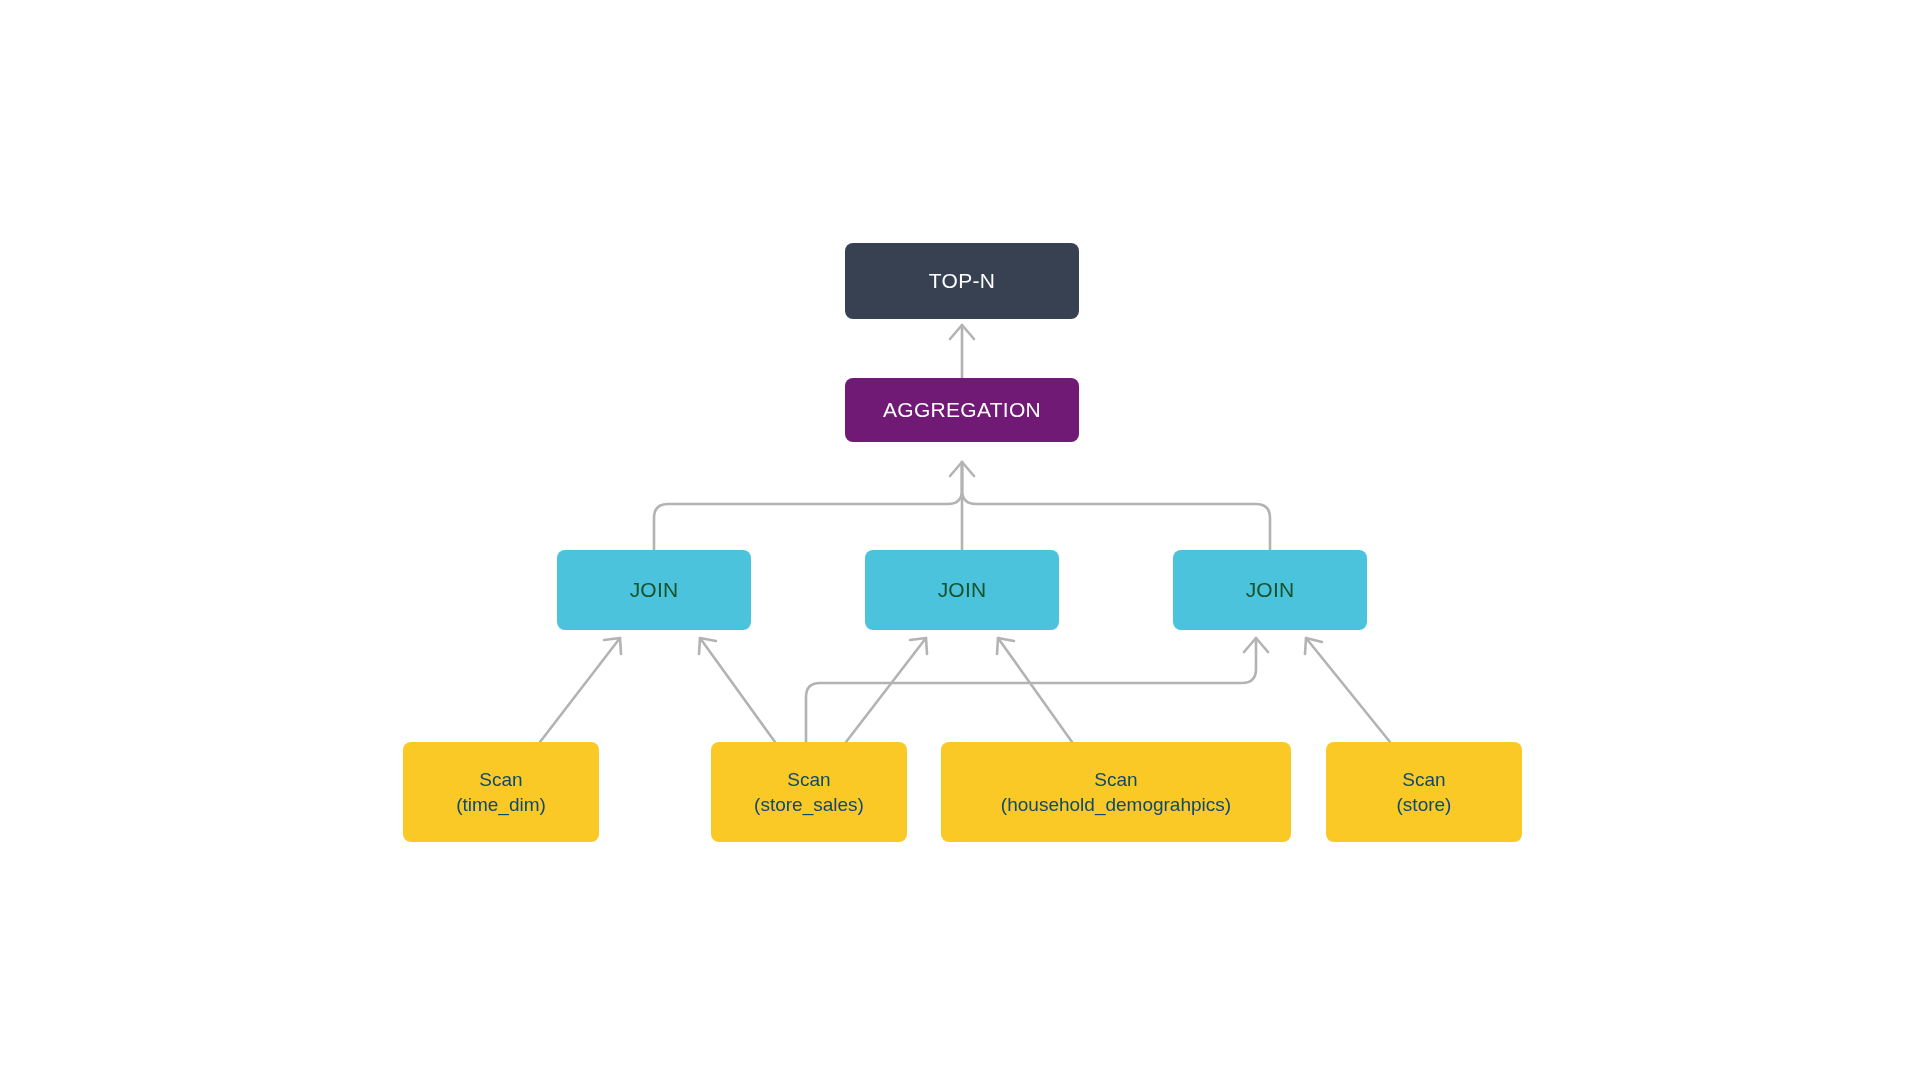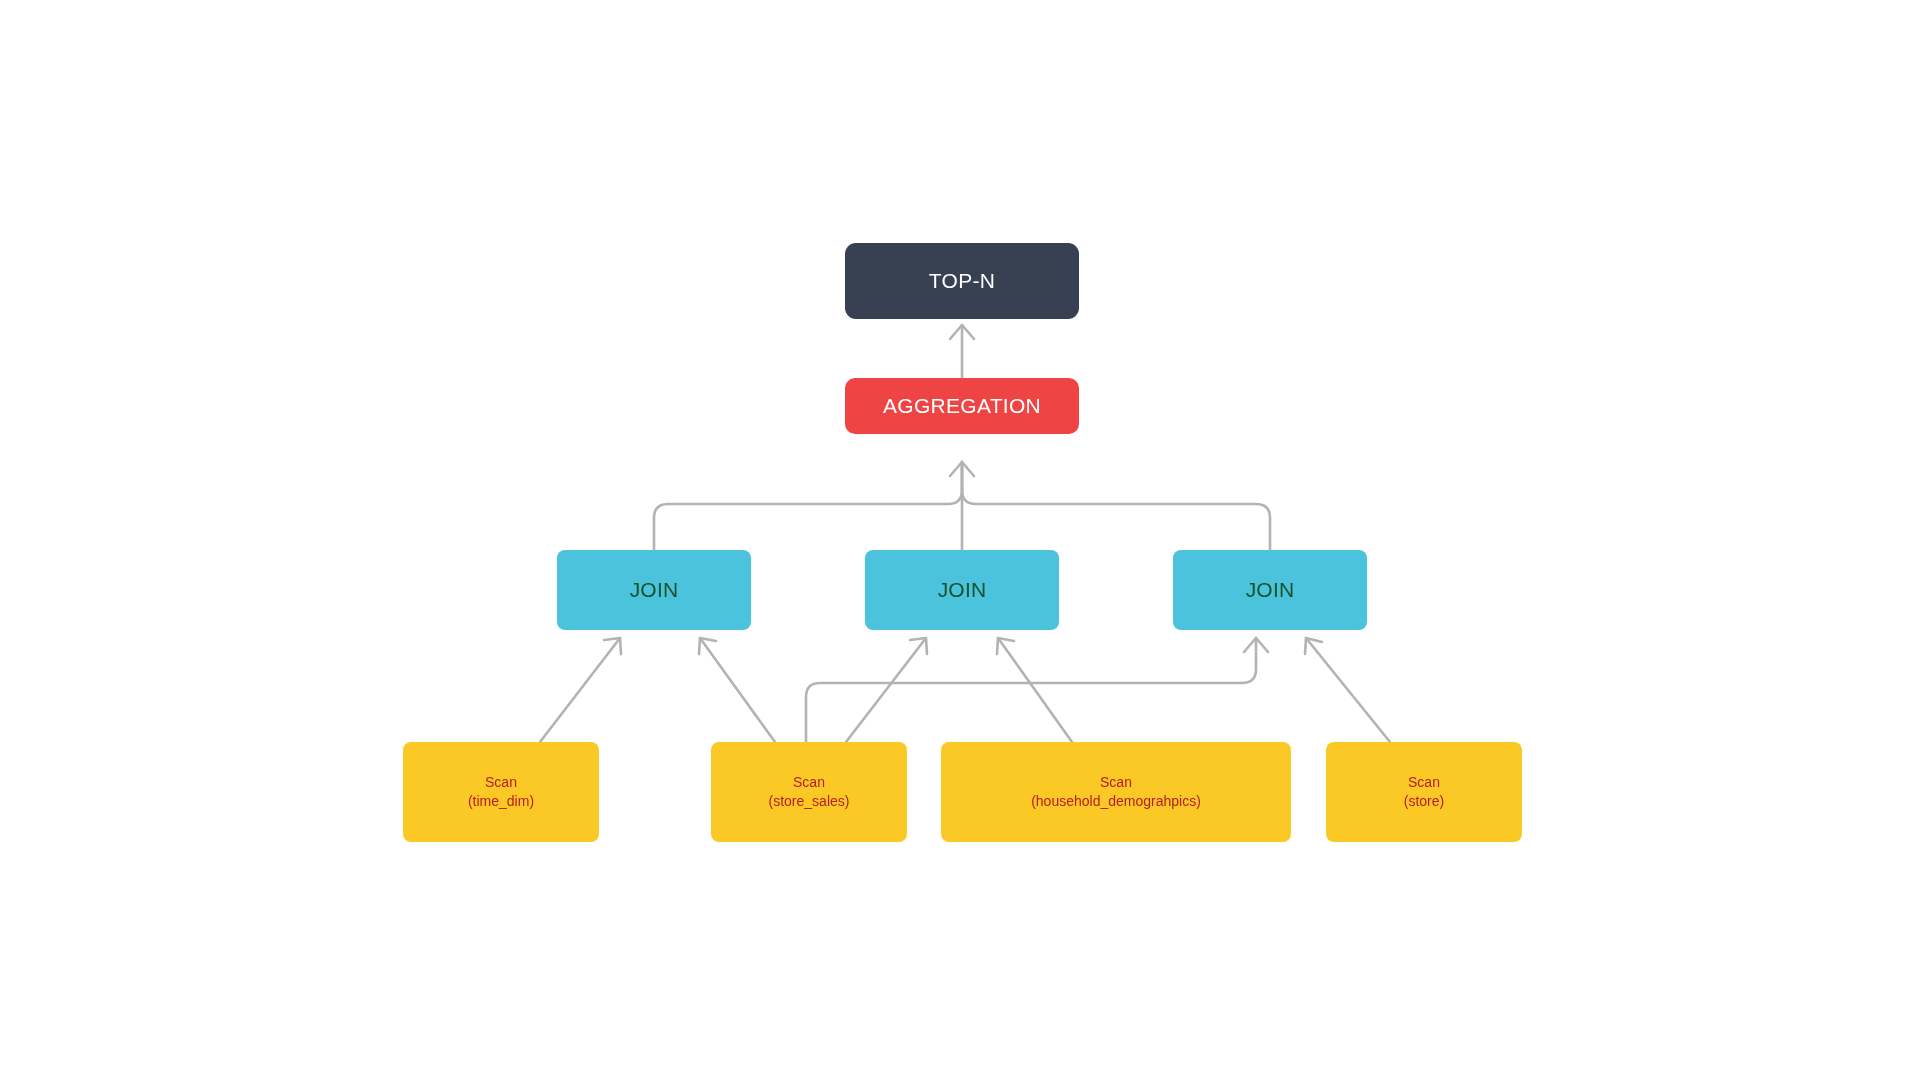--- a/index.html
+++ b/index.html
@@ -42,22 +42,22 @@
     color: #ffffff;
     font-size: 21px;
     letter-spacing: 0.3px;
   }
   .node-join {
     color: #14532d;
     font-size: 21px;
     letter-spacing: 0.2px;
   }
   .node-scan {
-    color: #b91c1c;
-    font-size: 14px;
+    color: #0c4a6e;
+    font-size: 19px;
   }
   .scan-line {
     display: block;
     white-space: nowrap;
   }
 </style>
 </head>
 <body>
 
 <div id="canvas">
@@ -102,25 +102,25 @@
         <path d="M 997,654 L 998,638 L 1014,641"></path>
       </g>
 
       <g>
         <path d="M 1390,742 L 1306,638"></path>
         <path d="M 1305,654 L 1306,638 L 1322,642"></path>
       </g>
     </g>
   </svg>
 
-  <div class="node node-top-n" style="left:845px; top:243px; width:234px; height:76px; background:#374151;border-radius:11px;">
+  <div class="node node-top-n" style="left:845px; top:243px; width:234px; height:76px; background:#374151;">
     <span>TOP-N</span>
   </div>
 
-  <div class="node node-aggregation" style="left:845px; top:378px; width:234px; height:56px; background:#ef4444;border-radius:10px;">
+  <div class="node node-aggregation" style="left:845px; top:378px; width:234px; height:64px; background:#701a75;">
     <span>AGGREGATION</span>
   </div>
 
   <div class="node node-join" style="left:557px; top:550px; width:194px; height:80px; background:#4bc3dc;">
     <span>JOIN</span>
   </div>
 
   <div class="node node-join" style="left:865px; top:550px; width:194px; height:80px; background:#4bc3dc;">
     <span>JOIN</span>
   </div>

